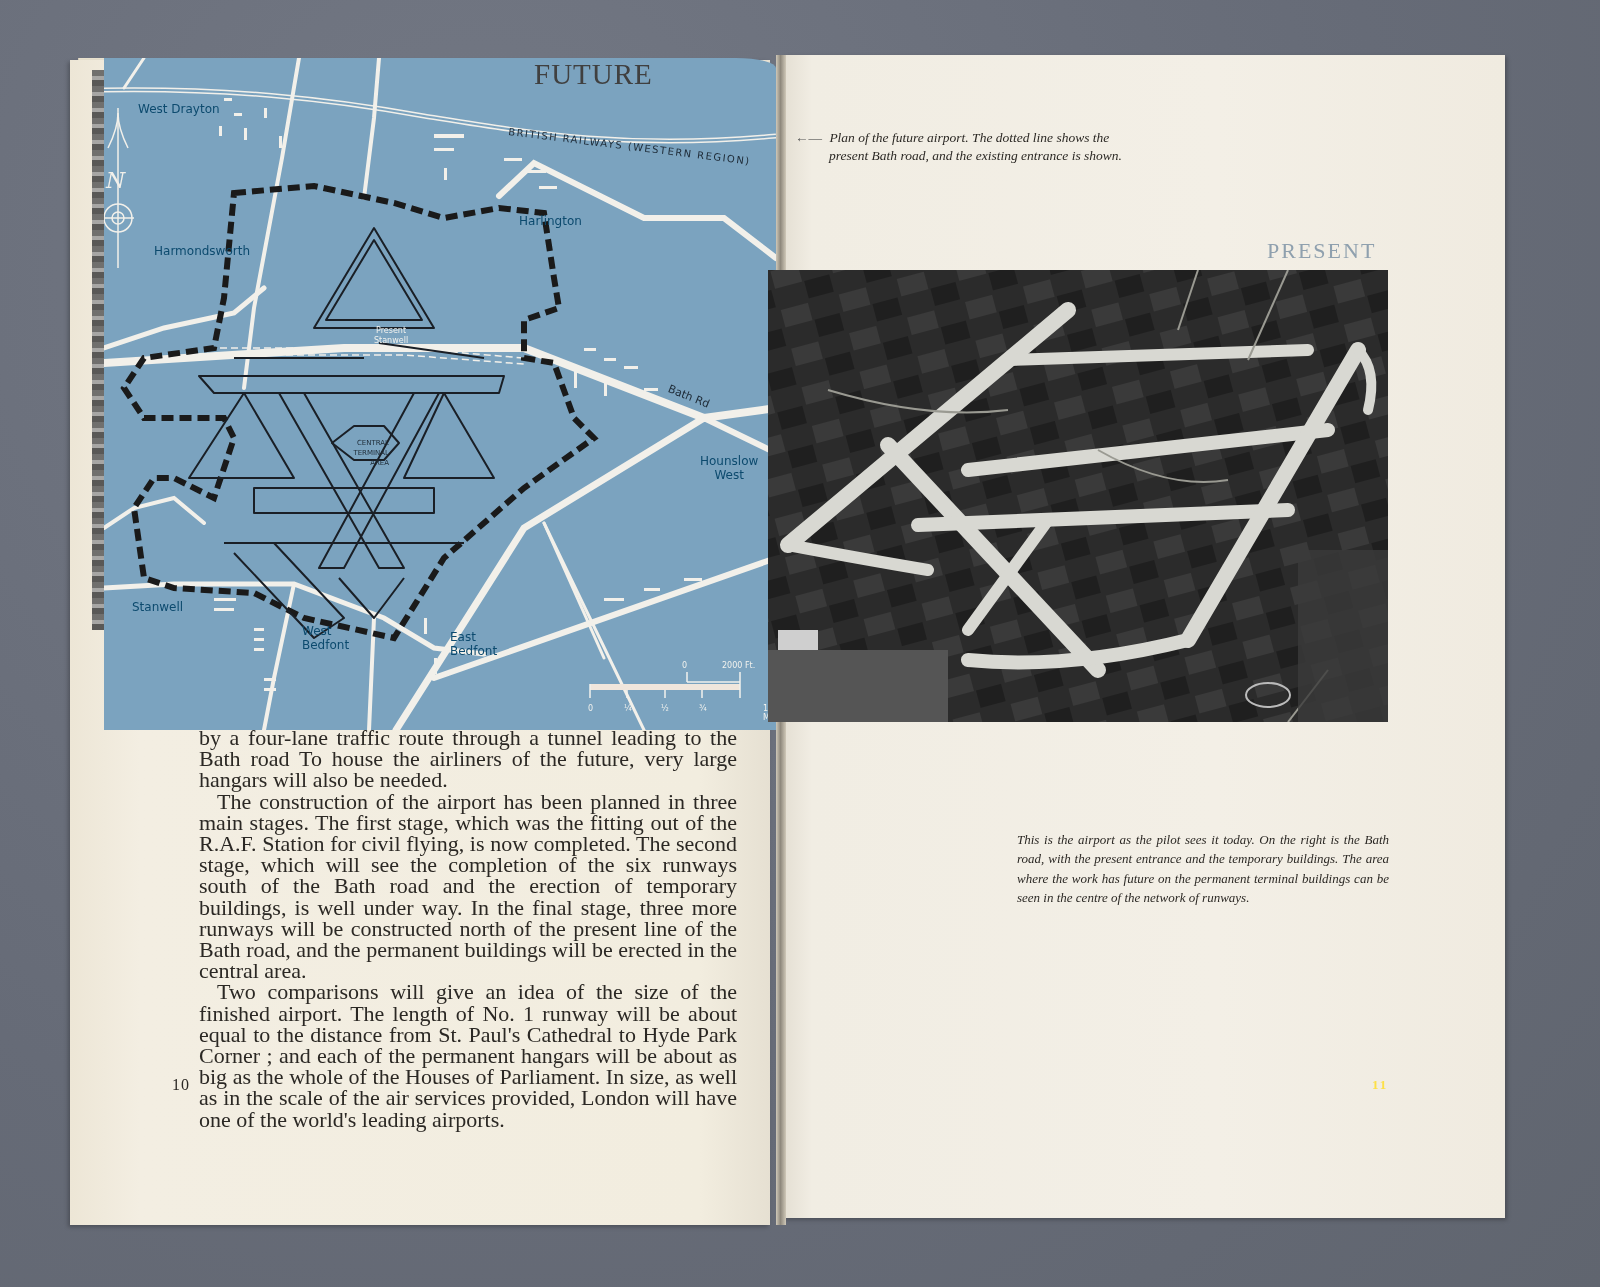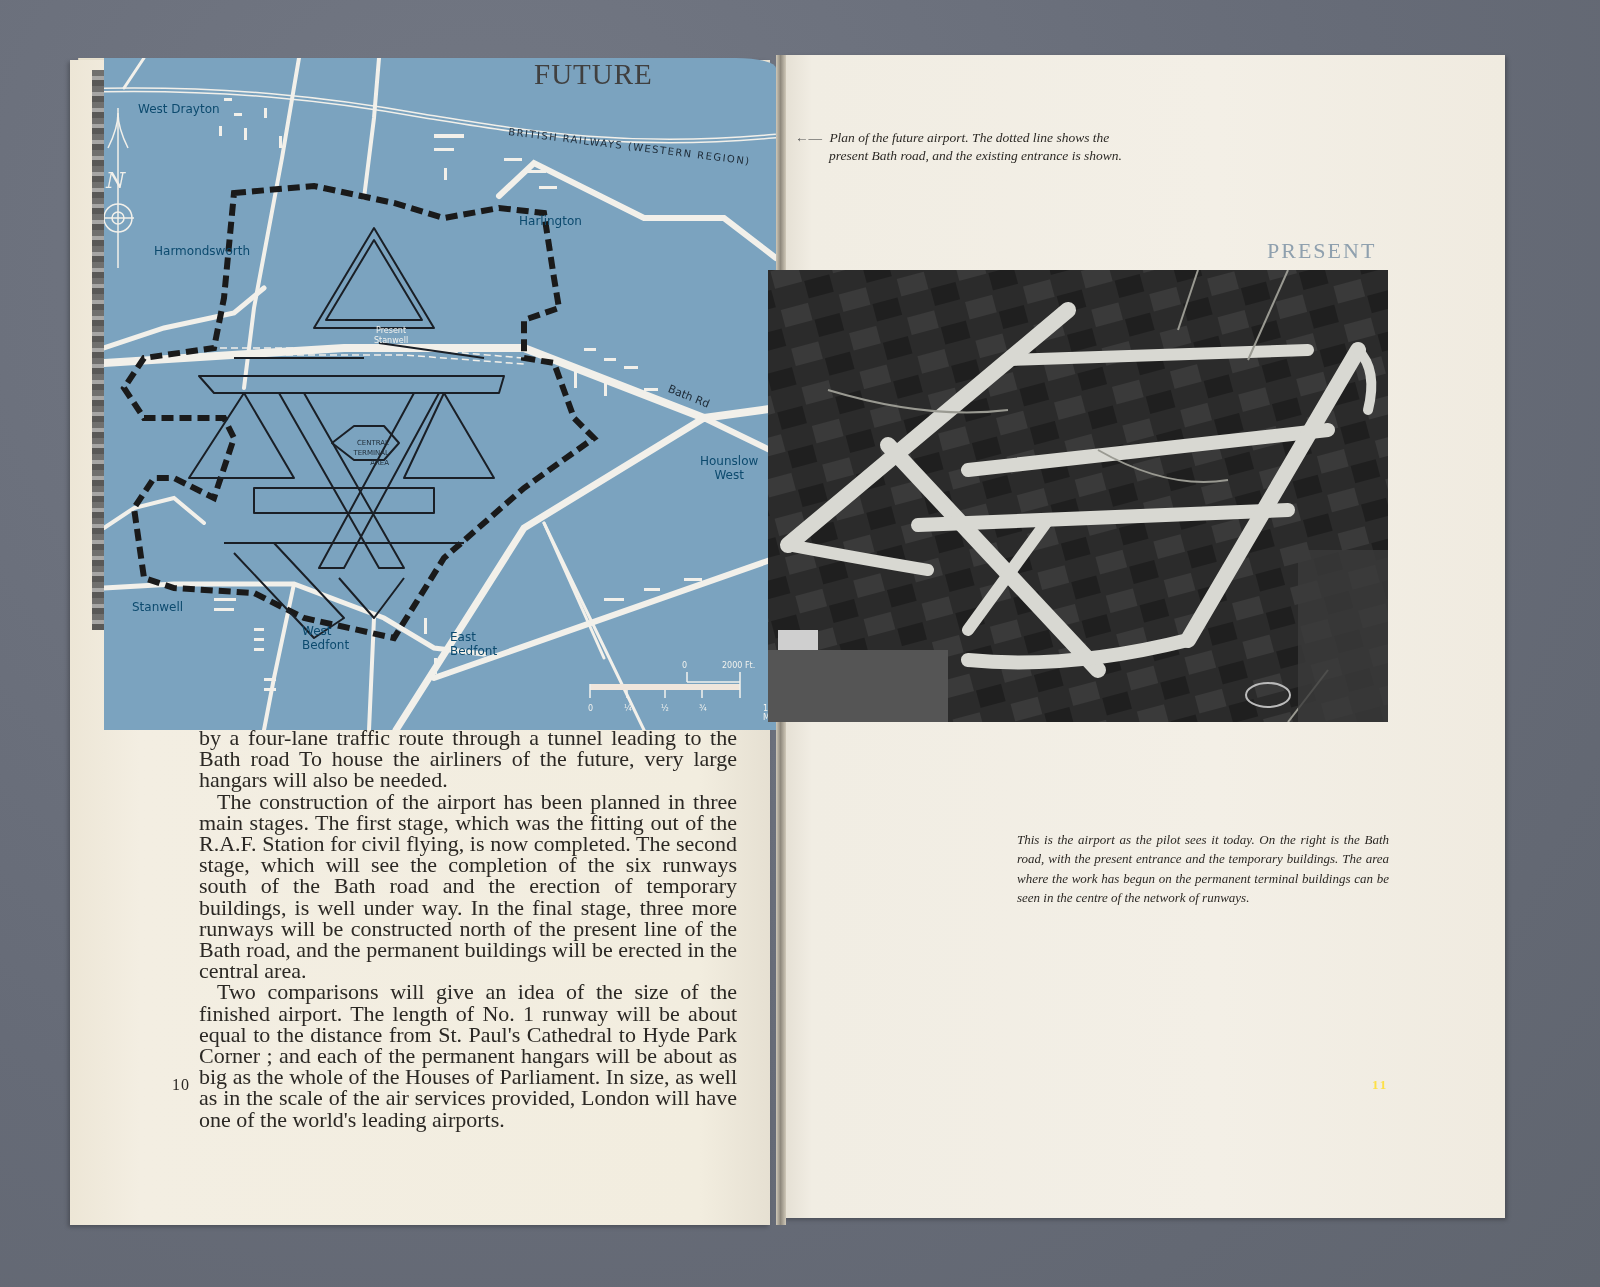--- a/index.html
+++ b/index.html
@@ -297,14 +297,14 @@
       <path d="M330 180 Q400 220 460 210"></path>
       <path d="M520 0 L480 90"></path>
       <path d="M430 0 L410 60"></path>
       <path d="M560 400 L520 452"></path>
     </g>
     <rect x="530" y="280" width="90" height="172" fill="#3b3b3b" opacity=".8"></rect>
     <ellipse cx="500" cy="425" rx="22" ry="12" fill="none" stroke="#bbb" stroke-width="2"></ellipse>
   </svg>
 </div>
 
-<div class="caption-bottom">This is the airport as the pilot sees it today.  On the right is the Bath road, with the present entrance and the temporary buildings.  The area where the work has begun on the permanent terminal buildings can be seen in the centre of the network of runways.</div>
+<div class="caption-bottom">This is the airport as the pilot sees it today.  On the right is the Bath road, with the present entrance and the temporary buildings.  The area where the work has future on the permanent terminal buildings can be seen in the centre of the network of runways.</div>
 <div class="folio-right">11</div>
 
 </body></html>

